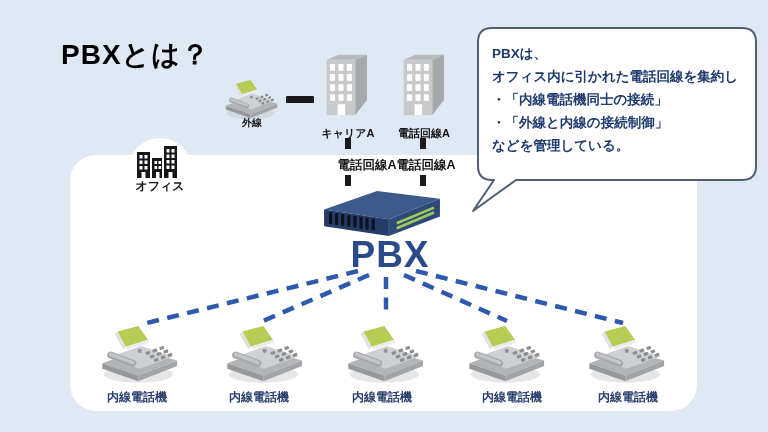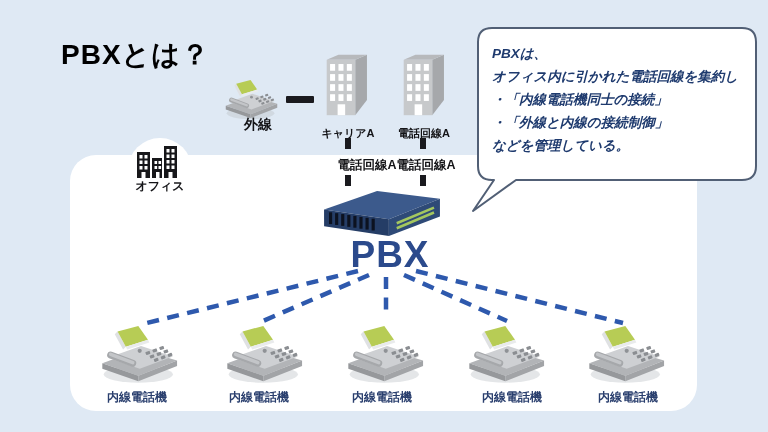--- a/index.html
+++ b/index.html
@@ -4,31 +4,31 @@
 <style>
   html,body{margin:0;padding:0;}
   body{font-family:"Liberation Sans",sans-serif;}
   .canvas{position:relative;width:768px;height:432px;background:#dfe9f4;overflow:hidden;}
   .abs{position:absolute;}
   .page-title{left:47px;top:22px;font-size:28px;font-weight:800;color:#000000;letter-spacing:1px;margin:14px;}
   .office-panel{left:70px;top:155px;width:627px;height:256px;background:#ffffff;border-radius:26px;}
   .office-bump{left:128px;top:138px;width:64px;height:64px;background:#ffffff;border-radius:50%;}
   .lbl{font-weight:700;color:#141417;text-align:center;}
   .office-label{left:120px;top:178px;width:80px;font-size:12px;}
-  .ext-label{left:232px;top:116px;width:52px;font-size:14px;}
+  .ext-label{left:226px;top:116px;width:52px;font-size:10px;}
   .carrier-label{top:126px;width:80px;font-size:11px;}
   .carrier-a{left:308px;}
   .carrier-b{left:384px;}
   .line-label{top:157px;width:84px;font-size:12.5px;}
   .line-a{left:325px;}
   .line-b{left:384px;}
   .pbx-label{left:330px;top:234px;width:120px;font-size:37px;font-weight:800;color:#2b4a8c;text-align:center;letter-spacing:1px;}
   .ext-phone-label{top:389px;width:90px;font-size:12px;color:#2a3f6e;}
   .bubble-text{left:492px;top:42px;width:256px;color:#1e3a6e;font-size:13.5px;font-weight:700;}
-  .bubble-text div{height:23px;line-height:23px;white-space:nowrap;font-style:italic;}
+  .bubble-text div{height:23px;line-height:23px;white-space:nowrap;}
   .overlay{left:0;top:0;width:768px;height:432px;pointer-events:none;}
 </style>
 </head>
 <body>
 
 <div class="canvas">
 
   <svg width="0" height="0" style="position:absolute" aria-hidden="true">
     <defs>
       <symbol id="sym-phone" viewBox="0 0 130 92">

